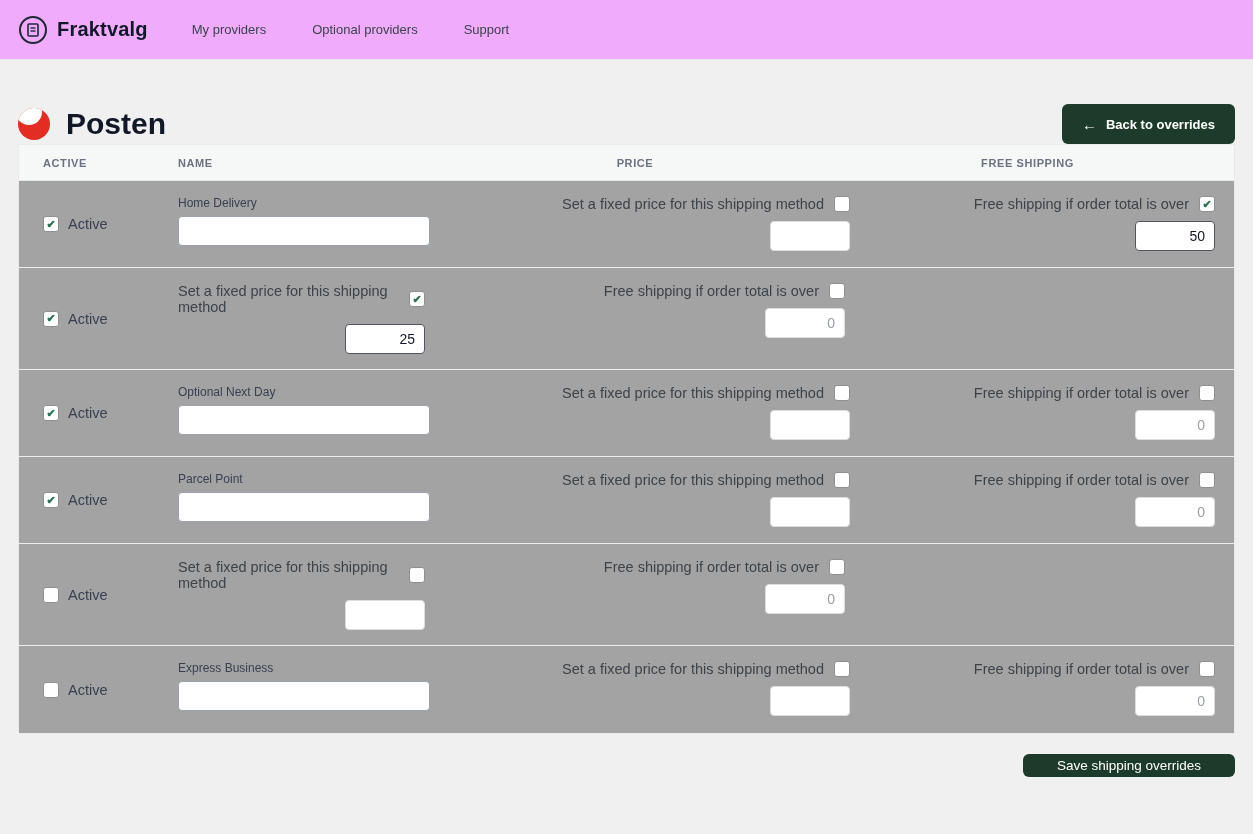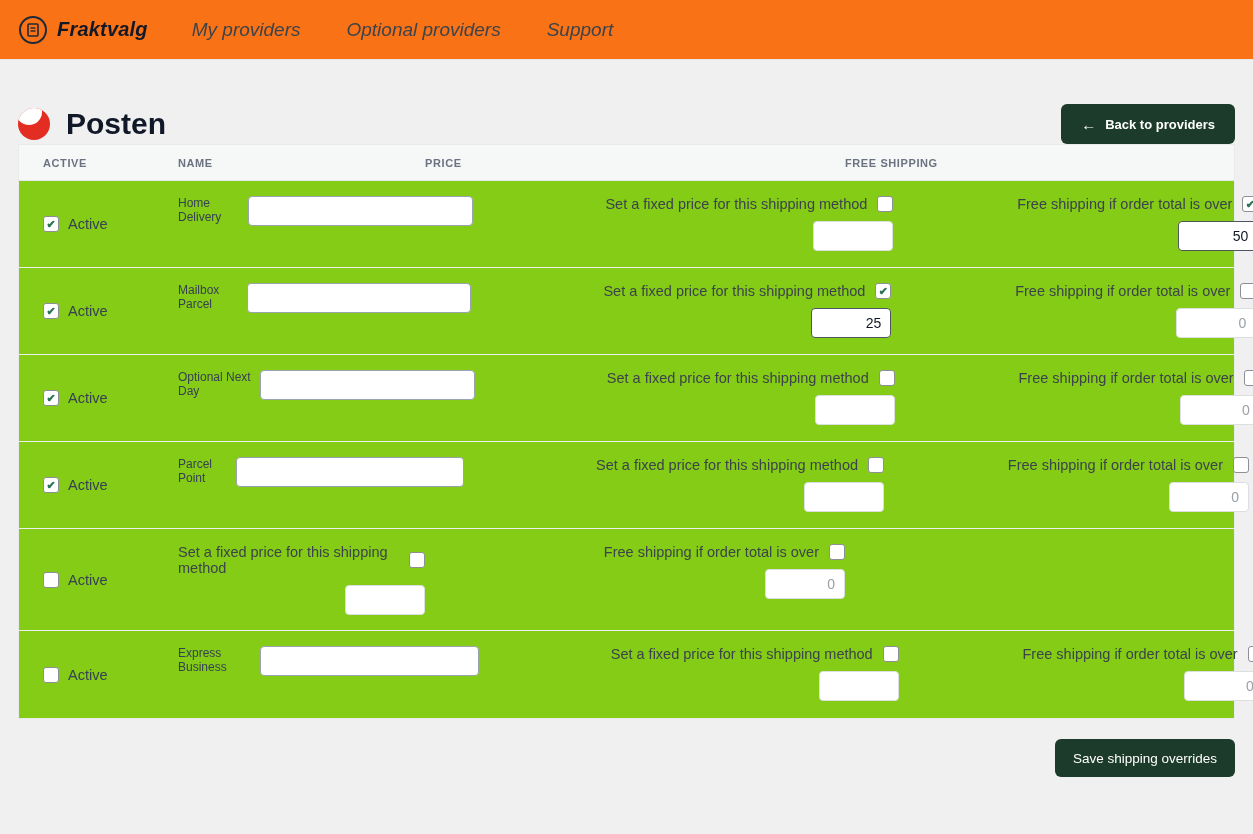--- a/index.html
+++ b/index.html
@@ -6,47 +6,46 @@
   html, body { width: 1253px; min-height: 834px; }
   body {
     font-family: "Liberation Sans", "DejaVu Sans", sans-serif;
     background: #f0f0f1;
     color: #1f2937;
   }
 
   
   .navbar {
     height: 60px;
-    background: #f97316;
+    background: #f0abfc;
     border-bottom: 1px solid #e7e8ea;
     display: flex;
     align-items: center;
     padding: 0 18px;
-    font-style: italic;
   }
   .brand {
     display: flex;
     align-items: center;
     gap: 9px;
     cursor: pointer;
   }
   .brand-name {
     font-size: 20px;
     font-weight: 700;
     color: #111827;
     letter-spacing: 0.2px;
   }
   .nav-links {
     display: flex;
     align-items: center;
     gap: 46px;
     margin-left: 44px;
   }
   .nav-link {
-    font-size: 19px;
+    font-size: 13px;
     font-weight: 500;
     color: #3c434a;
     text-decoration: none;
     cursor: pointer;
   }
 
   
   .page-wrap { padding: 0 18px; }
   .page-header {
     margin-top: 44px;
@@ -83,65 +82,65 @@
     border-radius: 6px;
     font-family: inherit;
     font-size: 13px;
     font-weight: 700;
     cursor: pointer;
     display: inline-flex;
     align-items: center;
     gap: 9px;
   }
   .btn-back { height: 40px; padding: 0 20px; }
-  .btn-save { height: 38px; padding: 0 18px; font-weight: 500; font-size: 13.5px; }
+  .btn-save { height: 23px; padding: 0 34px; font-weight: 500; font-size: 13.5px; }
   .arrow-left { font-size: 15px; font-weight: 400; line-height: 1; }
 
   
   .table {
-    background: #84cc16;
+    background: #a3a3a3;
     border: 1px solid #e9eaeb;
   }
   .t-grid {
     display: grid;
     grid-template-columns: 135px 1fr 420px 365px;
     padding: 0 24px;
   }
   .t-head {
     background: #f6f7f7;
     border-bottom: 1px solid #e5e7eb;
     height: 36px;
     align-items: center;
   }
   .th {
     font-size: 11px;
     font-weight: 700;
     letter-spacing: 0.6px;
     color: #6b7280;
     text-transform: uppercase;
   }
-  .th.right { text-align: left; }
+  .th.right { text-align: center; }
   .t-row {
     border-bottom: 1px solid #eceef0;
     min-height: 87px;
     padding-top: 15px;
     padding-bottom: 15px;
     align-items: start;
   }
   .t-row:last-child { border-bottom: none; }
 
   .cell-active {
     display: flex;
     align-items: center;
     gap: 9px;
     align-self: center;
   }
   .active-label { font-size: 14.5px; color: #374151; }
 
-  .cell-name { display: flex; flex-direction: row; }
+  .cell-name { display: flex; flex-direction: column; }
   .name-label {
     font-size: 12px;
     color: #374151;
     margin-bottom: 6px;
   }
   .name-input {
     width: 252px;
     height: 30px;
     border: 1px solid #9ca3af;
     border-radius: 4px;
@@ -233,21 +232,21 @@
 
 <main class="page-wrap">
 
   <div class="page-header">
     <div class="title-group">
       <span class="posten-logo"></span>
       <h1 class="page-title">Posten</h1>
     </div>
     <button class="btn btn-back">
       <span class="arrow-left">←</span>
-      <span>Back to providers</span>
+      <span>Back to overrides</span>
     </button>
   </div>
 
   <section class="table">
     <div class="t-grid t-head">
       <div class="th">Active</div>
       <div class="th">Name</div>
       <div class="th right">Price</div>
       <div class="th right">Free Shipping</div>
     </div>
@@ -275,24 +274,20 @@
       </div>
       <input type="text" class="num-input" value="50" style="">
     </div>
   </div>
 
   <div class="t-grid t-row">
     <div class="cell-active">
       <input type="checkbox" checked="" style="">
       <span class="active-label">Active</span>
     </div>
-    <div class="cell-name">
-      <span class="name-label">Mailbox Parcel</span>
-      <input type="text" class="name-input" style="">
-    </div>
     <div class="cell-check">
       <div class="check-line">
         <span class="check-label">Set a fixed price for this shipping method</span>
         <input type="checkbox" checked="" style="">
       </div>
       <input type="text" class="num-input" value="25" style="">
     </div>
     <div class="cell-check">
       <div class="check-line">
         <span class="check-label">Free shipping if order total is over</span>

